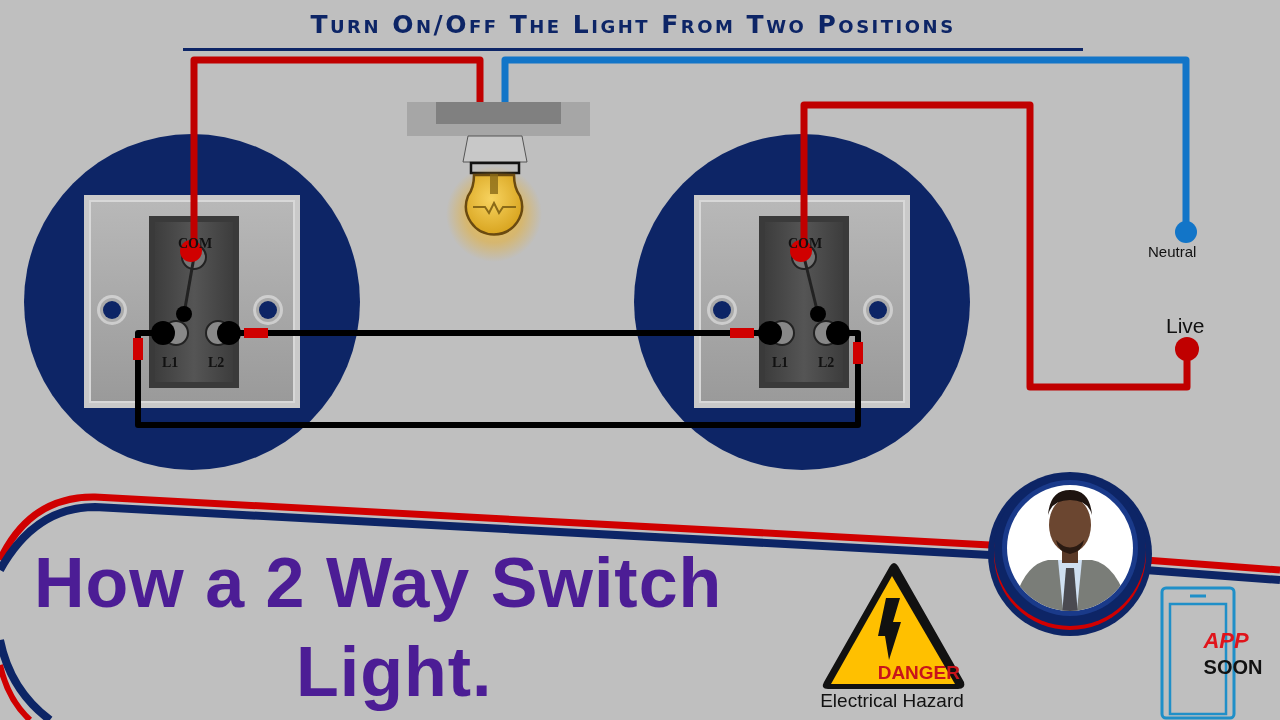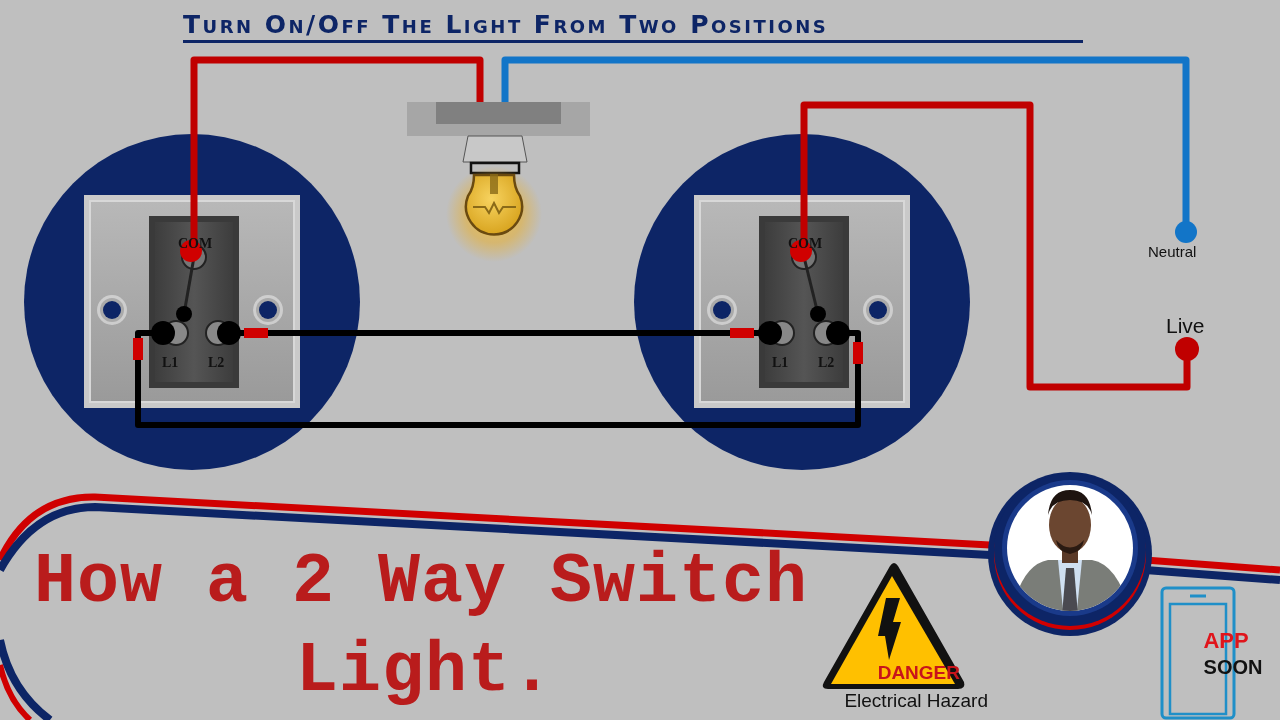--- a/index.html
+++ b/index.html
@@ -5,43 +5,44 @@
   html, body { margin: 0; padding: 0; }
   body {
     width: 1280px; height: 720px; overflow: hidden;
     background: #bfbfbf;
     position: relative;
     font-family: "Liberation Sans", sans-serif;
   }
   #canvas { position: absolute; left: 0; top: 0; width: 1280px; height: 720px; }
   .title {
     position: absolute; left: 183px; top: 10px; width: 900px;
+    text-align: center;
     font-family: "DejaVu Sans", sans-serif;
     font-weight: bold; font-size: 25px; letter-spacing: 2.5px;
     font-variant: small-caps;
     color: #0d2566;
     border-bottom: 3px solid #0d2566;
-    line-height: 30px; padding-bottom: 0px;
+    line-height: 30px; padding-bottom: 8px;
   }
   .lbl { position: absolute; font-family: "Liberation Sans", sans-serif; color: #111; }
   .neutral-label { left: 1148px; top: 243px; font-size: 15px; }
   .live-label { left: 1166px; top: 314px; font-size: 21px; }
   .term { position: absolute; font-family: "Liberation Serif", serif; font-weight: bold; font-size: 14px; color: #111; margin-top: 8px; }
   .headline {
-    position: absolute; font-family: Liberation Mono, monospace; font-weight: bold;
-    color: #b91c1c; font-size: 70px; line-height: 70px; letter-spacing: 1px;
+    position: absolute; font-family: Liberation Sans, sans-serif; font-weight: bold;
+    color: #4c1d95; font-size: 70px; line-height: 70px; letter-spacing: 1px;
   }
   .headline.l1 { left: 34px; top: 548px; }
   .headline.l2 { left: 296px; top: 637px; }
   .danger-text { position: absolute; left: 820px; top: 662px; width: 140px; text-align: right;
     font-weight: bold; font-size: 19px; color: #c8141b; }
-  .hazard-text { position: absolute; left: 796px; top: 690px; width: 192px; text-align: right;
+  .hazard-text { position: absolute; left: 796px; top: 690px; width: 192px; text-align: center;
     font-size: 19px; color: #111; }
   .app-text { position: absolute; left: 1196px; top: 628px; width: 60px; text-align: center;
-    font-weight: bold; font-size: 22px; color: #e0141b; }
+    font-weight: bold; font-size: 22px; color: #e0141b; font-style: italic; }
   .soon-text { position: absolute; left: 1196px; top: 656px; width: 74px; text-align: center;
     font-weight: bold; font-size: 20px; color: #111; }
 </style>
 </head>
 <body>
 
 <svg id="canvas" width="1280" height="720" viewBox="0 0 1280 720" xmlns="http://www.w3.org/2000/svg">
   <defs>
     <radialGradient id="glow" cx="50%" cy="50%" r="50%">
       <stop offset="0%" stop-color="#f6c84a" stop-opacity="0.9"></stop>

